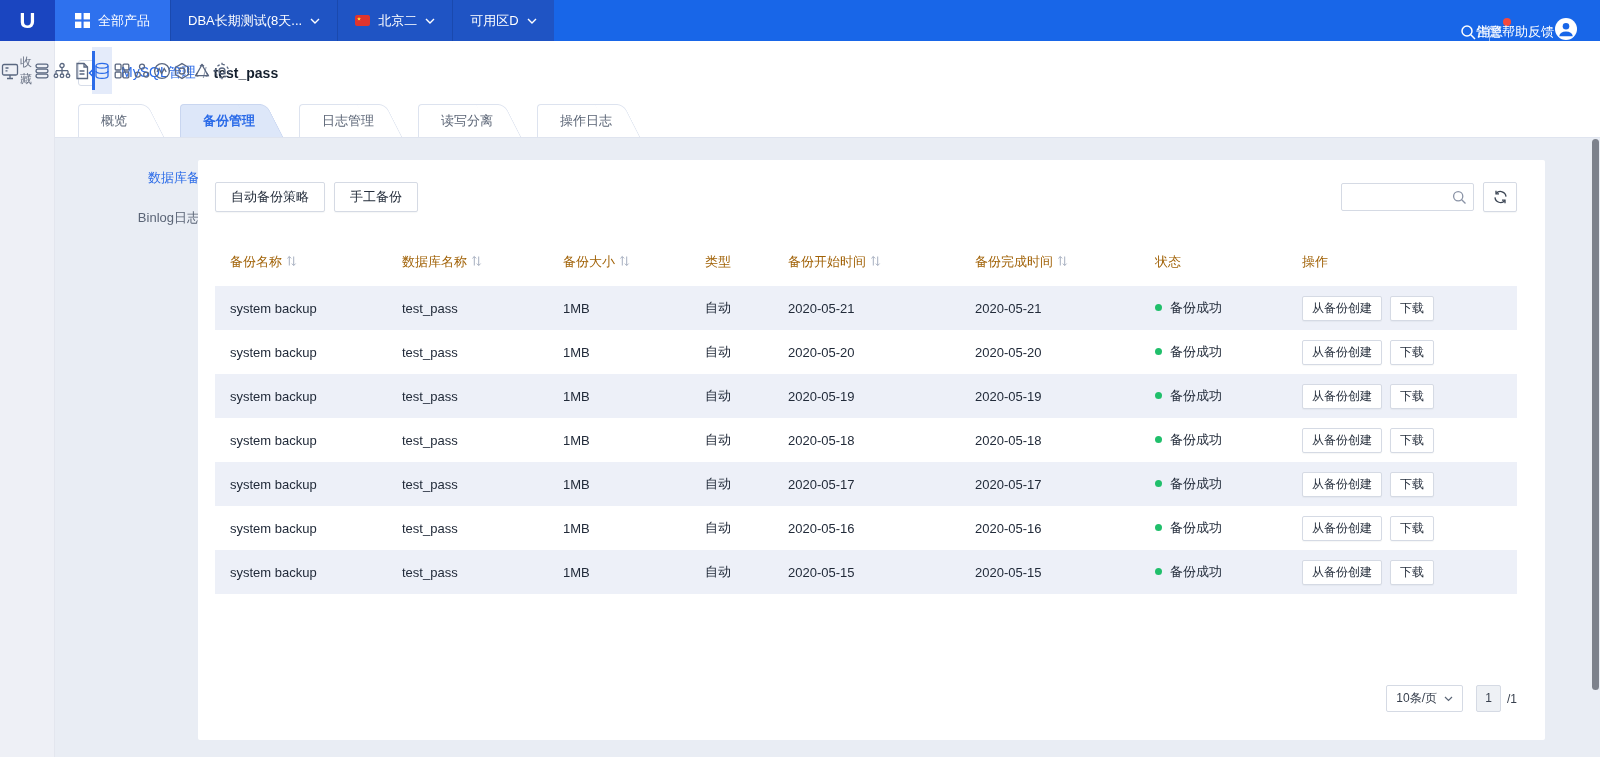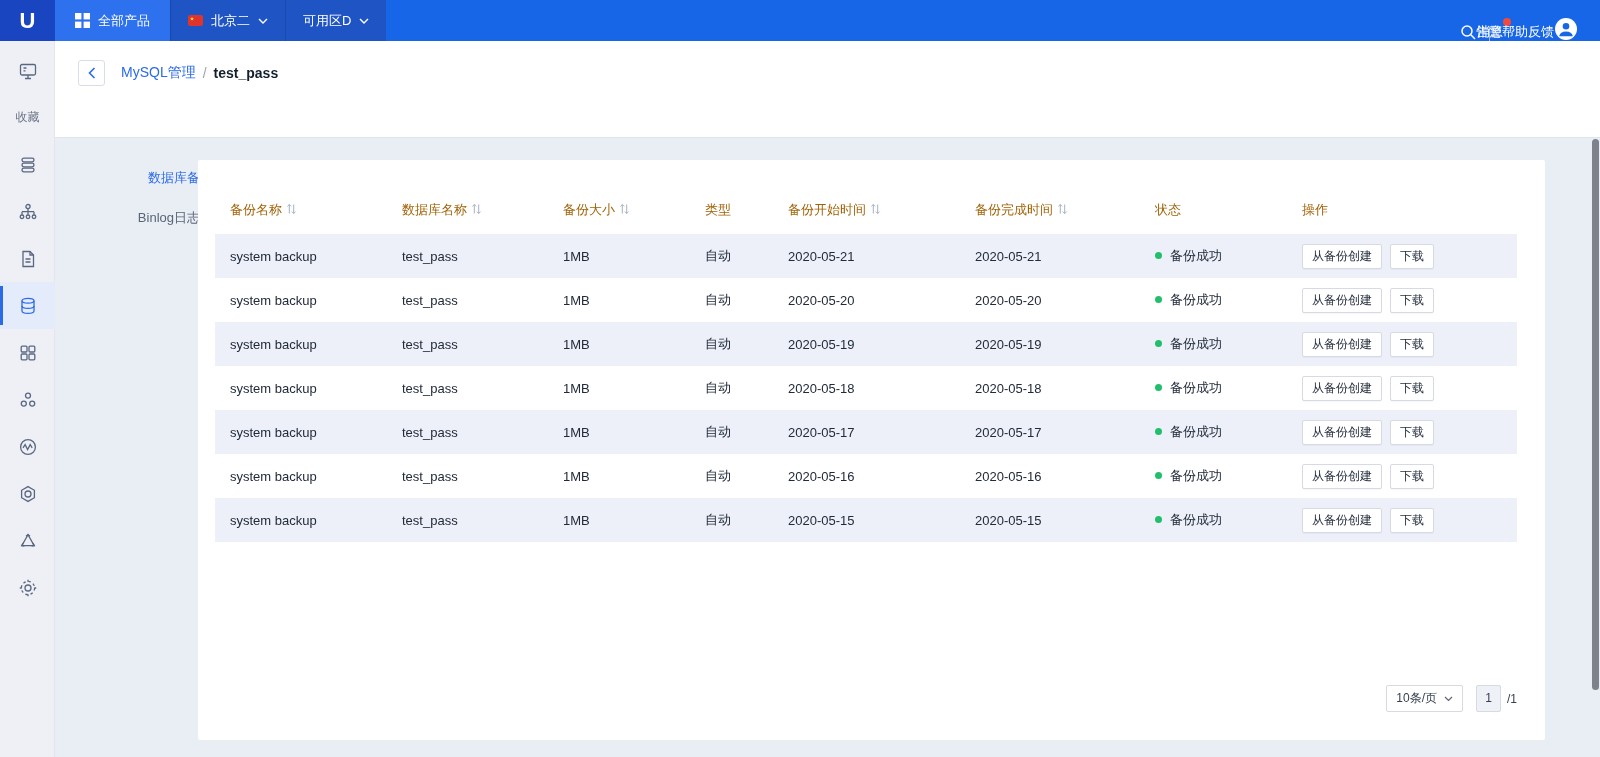--- a/index.html
+++ b/index.html
@@ -15,21 +15,21 @@
   .tb-drop { background:#1f54c4; border-left:1px solid #1a49ae; padding:0 17px; }
   .tb-drop:first-of-type { border-left:none; }
   .tb-spacer { flex:1; }
   .tb-right { display:flex; align-items:flex-end; padding-right:22px; font-size:13px; }
   .tb-link { cursor:pointer; position:relative; }
   .badge-dot { position:absolute; top:-5px; right:-8px; width:8px; height:8px; border-radius:50%; background:#f5483d; }
   .tb-divider { width:1px; height:14px; background:rgba(255,255,255,.55); margin:0 -14px; }
   .flag { border-radius:2px; overflow:hidden; }
 
   
-  .sidebar { position:absolute; top:41px; left:0; width:55px; height:716px; background:#eef0f6; border-right:1px solid #e3e6ee; z-index:20; display:flex; flex-direction:column; padding-top:6px; }
+  .sidebar { position:absolute; top:41px; left:0; width:55px; height:716px; background:#eef0f6; border-right:1px solid #e3e6ee; z-index:20; display:flex; flex-direction:row; padding-top:6px; }
   .side-item { position:relative; width:55px; height:47px; display:flex; align-items:center; justify-content:center; cursor:pointer; }
   .side-label { font-size:12px; color:#6b7486; cursor:default; }
   .side-item.active { background:#e4ebfa; }
   .side-item.active::before { content:""; position:absolute; left:0; top:4px; bottom:4px; width:3px; background:#2b6be8; }
 
   
   .page-head { position:absolute; top:41px; left:55px; width:1545px; height:97px; background:#fff; border-bottom:1px solid #dfe4ef; z-index:10; }
   .breadcrumb { position:absolute; top:19px; left:23px; display:flex; align-items:center; font-size:14px; }
   .back-btn { width:27px; height:26px; border:1px solid #d7dde9; border-radius:3px; background:#fff; display:flex; align-items:center; justify-content:center; cursor:pointer; margin-right:16px; }
   .bc-parent { color:#2b6be8; cursor:pointer; }
@@ -83,20 +83,28 @@
   <div class="tb-item all-products">
     <span>
       <svg width="15" height="15" viewBox="0 0 15 15">
           <rect x="0" y="0" width="6.4" height="6.4" fill="#fff"></rect>
           <rect x="8.6" y="0" width="6.4" height="6.4" fill="#fff"></rect>
           <rect x="0" y="8.6" width="6.4" height="6.4" fill="#fff"></rect>
           <rect x="8.6" y="8.6" width="6.4" height="6.4" fill="#fff"></rect>
         </svg>
     </span>
     <span>全部产品</span>
+  </div>
+  <div class="tb-item tb-drop">
+    <span>DBA长期测试(8天...</span>
+    <span>
+        <svg width="10" height="6" viewBox="0 0 10 6">
+          <polyline points="1,1 5,5 9,1" fill="none" stroke="#fff" stroke-width="1.4"></polyline>
+        </svg>
+      </span>
   </div>
   <div class="tb-item tb-drop">
     <span class="flag">
         <svg width="15" height="11" viewBox="0 0 15 11">
           <rect width="15" height="11" rx="1" fill="#df342c"></rect>
           <path d="M4 2l.6 1.2 1.3.1-1 .9.3 1.3L4 4.8 2.8 5.5l.3-1.3-1-.9 1.3-.1z" fill="#ffde33"></path>
         </svg>
       </span>
     <span>北京二</span>
     <span>
@@ -246,29 +254,59 @@
   <div class="breadcrumb">
     <span class="back-btn">
       <svg width="8" height="12" viewBox="0 0 8 12">
           <polyline points="6.5,1 1.5,6 6.5,11" fill="none" stroke="#2b6be8" stroke-width="1.6"></polyline>
         </svg>
     </span>
     <span class="bc-parent">MySQL管理</span>
     <span class="bc-sep">/</span>
     <span class="bc-current">test_pass</span>
   </div>
+  <div class="tabs">
+      <div class="tab"><span>概览</span></div>
+      <div class="tab active"><span>备份管理</span></div>
+      <div class="tab"><span>日志管理</span></div>
+      <div class="tab"><span>读写分离</span></div>
+      <div class="tab"><span>操作日志</span></div>
+    </div>
 </div>
 
 <div class="content">
   <nav class="subnav">
       <a class="subnav-item active">数据库备份</a>
       <a class="subnav-item">Binlog日志包</a>
     </nav>
 
   <section class="card">
+    <div class="card-toolbar">
+      <button class="btn">自动备份策略</button>
+      <button class="btn">手工备份</button>
+      <div class="toolbar-right">
+        <span class="search-box">
+          <input type="text" placeholder="" style="">
+          <span class="mag">
+            <svg width="15" height="15" viewBox="0 0 15 15">
+                <circle cx="6.2" cy="6.2" r="4.6" fill="none" stroke="#8a93a6" stroke-width="1.3"></circle>
+                <line x1="9.7" y1="9.7" x2="13.5" y2="13.5" stroke="#8a93a6" stroke-width="1.3"></line>
+              </svg>
+          </span>
+        </span>
+        <span class="refresh-btn">
+          <svg width="15" height="14" viewBox="0 0 15 14" fill="none" stroke="#3a4453" stroke-width="1.3">
+              <path d="M13 6.6A5.6 5.6 0 0 0 3.2 3.4"></path>
+              <path d="M3 .8v3h3"></path>
+              <path d="M2 7.4a5.6 5.6 0 0 0 9.8 3.2"></path>
+              <path d="M12 13.2v-3H9"></path>
+            </svg>
+        </span>
+      </div>
+    </div>
 
     <table>
       <colgroup>
         <col style="width:172px">
           <col style="width:161px">
           <col style="width:142px">
           <col style="width:83px">
         <col style="width:187px">
           <col style="width:180px">
           <col style="width:147px">

